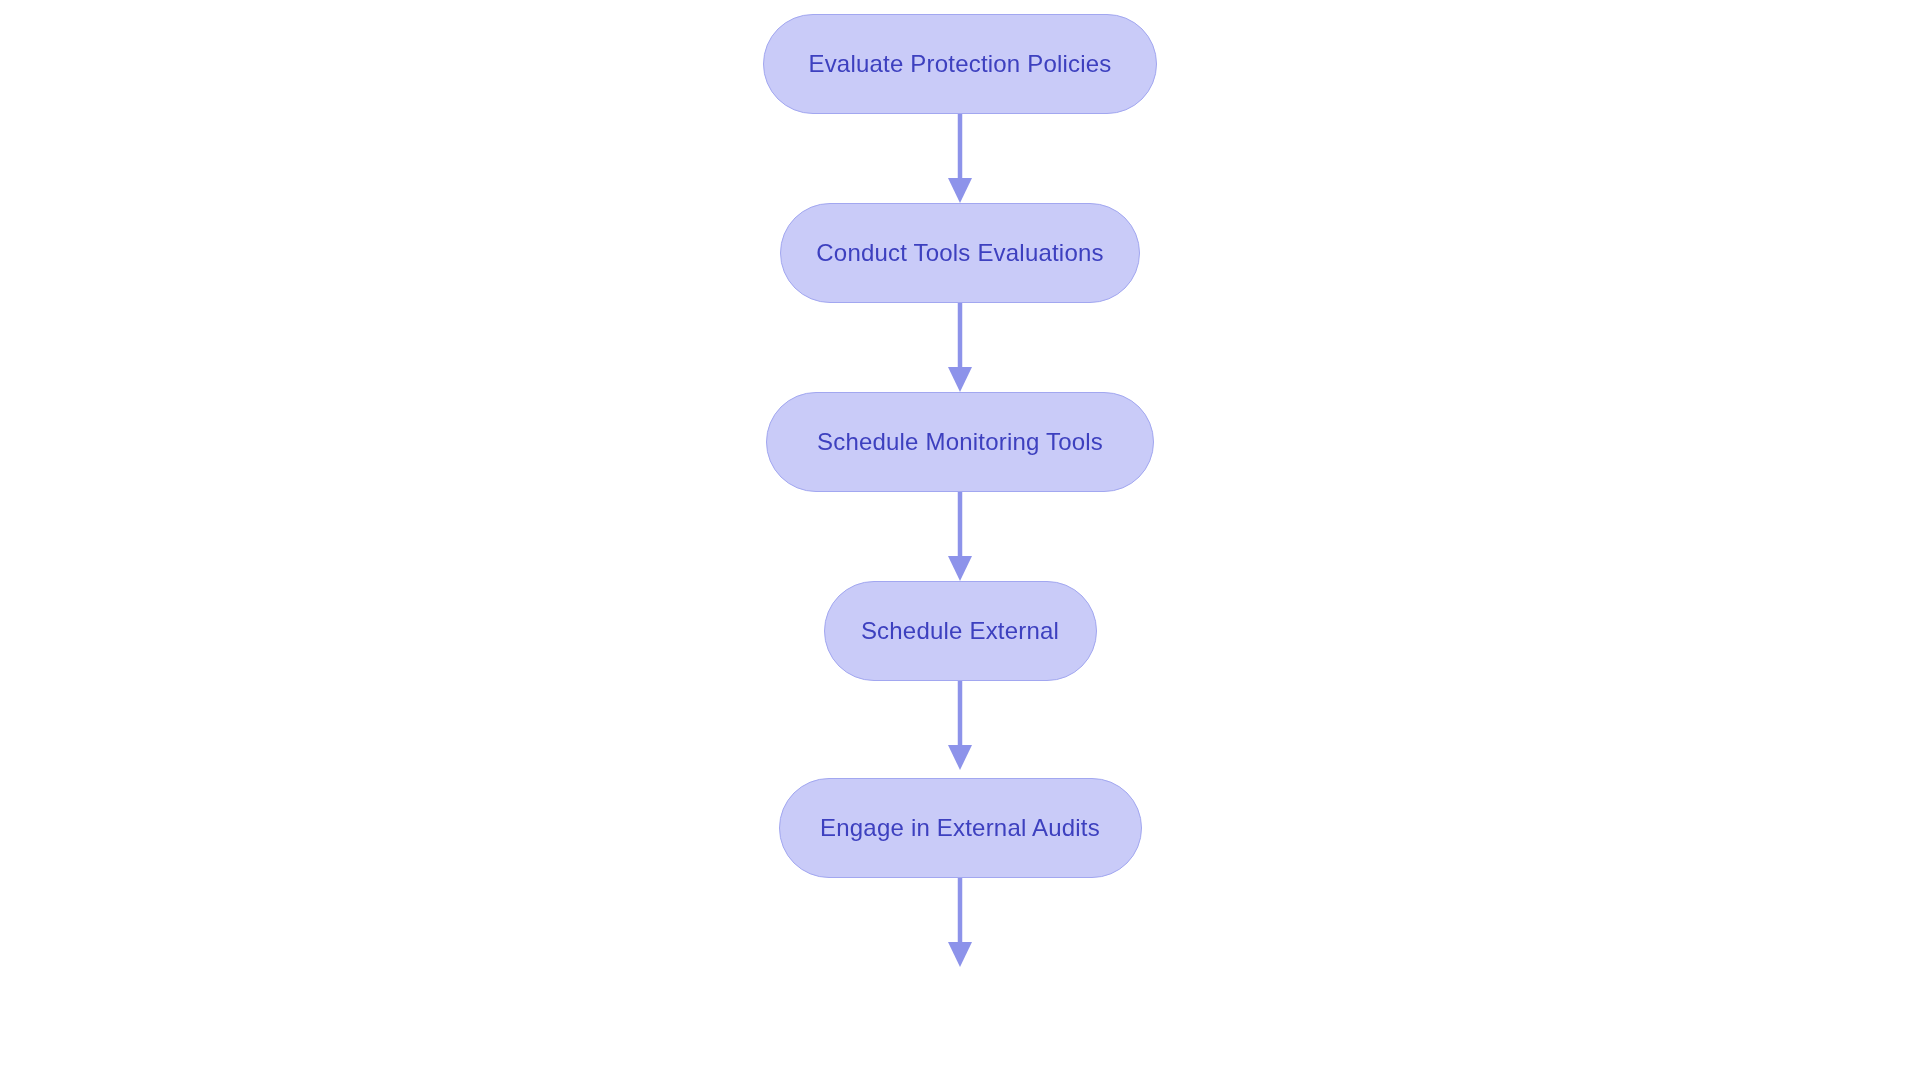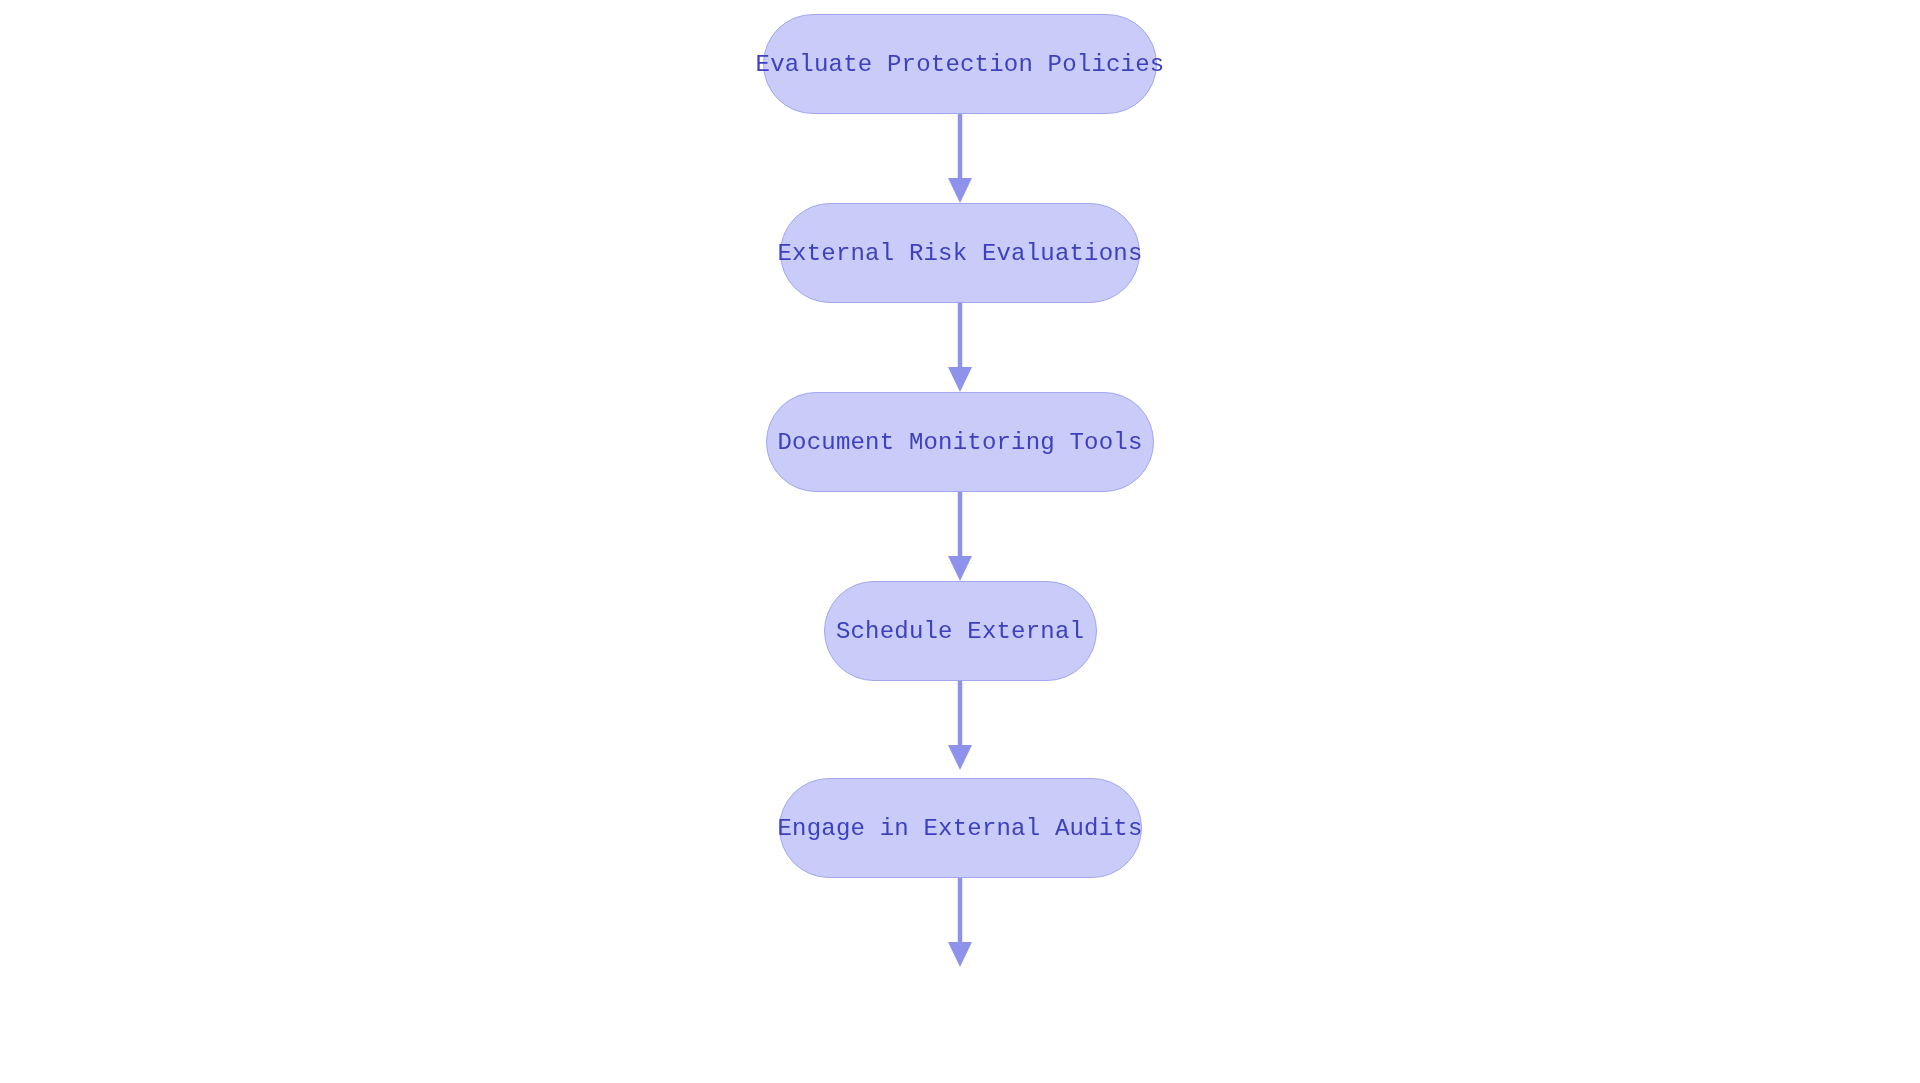--- a/index.html
+++ b/index.html
@@ -20,21 +20,20 @@
     --arrow-head: #8d93ea;
   }
   .canvas {
     width: 1920px;
     height: 1083px;
     display: flex;
     flex-direction: column;
     align-items: center;
     padding-top: 14px;
     box-sizing: border-box;
-    font-family: Liberation Mono, monospace;
   }
   .node {
     height: 100px;
     border-radius: 50px;
     background: var(--node-fill);
     border: 1.5px solid var(--node-border);
     box-sizing: border-box;
     display: flex;
     align-items: center;
     justify-content: center;
@@ -79,32 +78,32 @@
   </div>
 
   <div class="arrow">
     <svg width="28" height="89" viewBox="0 0 28 89">
       <line x1="14" y1="0" x2="14" y2="67"></line>
       <polygon points="2,64 26,64 14,89"></polygon>
     </svg>
   </div>
 
   <div class="node n1">
-    <span class="node-label">External Risk Evaluations</span>
+    <span class="node-label">Conduct Tools Evaluations</span>
   </div>
 
   <div class="arrow">
     <svg width="28" height="89" viewBox="0 0 28 89">
       <line x1="14" y1="0" x2="14" y2="67"></line>
       <polygon points="2,64 26,64 14,89"></polygon>
     </svg>
   </div>
 
   <div class="node n2">
-    <span class="node-label">Document Monitoring Tools</span>
+    <span class="node-label">Schedule Monitoring Tools</span>
   </div>
 
   <div class="arrow">
     <svg width="28" height="89" viewBox="0 0 28 89">
       <line x1="14" y1="0" x2="14" y2="67"></line>
       <polygon points="2,64 26,64 14,89"></polygon>
     </svg>
   </div>
 
   <div class="node n3">

